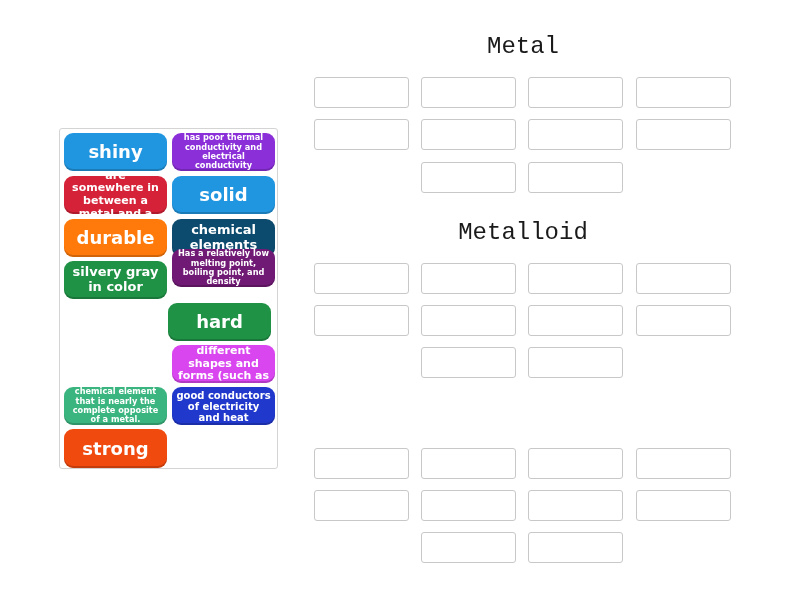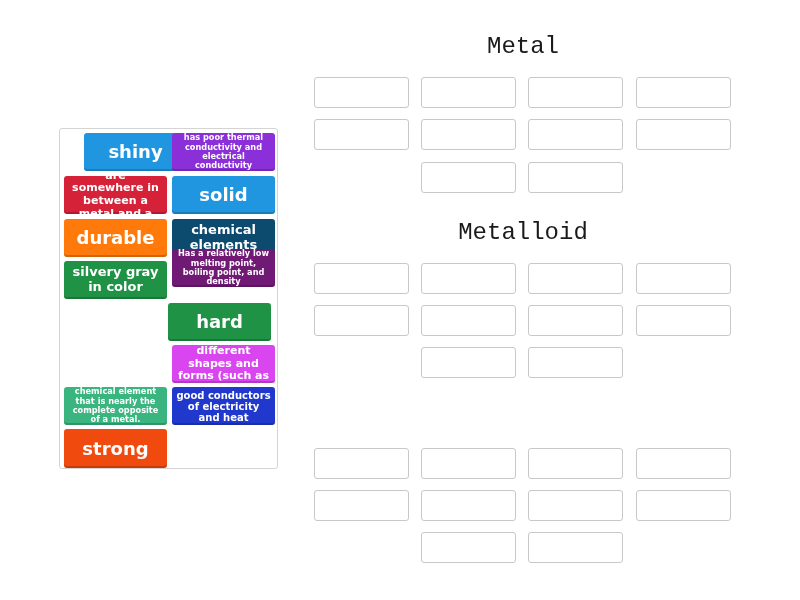--- a/index.html
+++ b/index.html
@@ -24,21 +24,21 @@
       height: 341px;
       border: 1px solid #d4d4d4;
       border-radius: 3px;
       background: #ffffff;
       box-sizing: border-box;
     }
     .card {
       position: absolute;
       width: 103px;
       height: 38px;
-      border-radius: 3px;
+      border-radius: 9px;
       color: #ffffff;
       display: flex;
       align-items: center;
       justify-content: center;
       text-align: center;
       font-weight: bold;
       box-sizing: border-box;
       padding: 0 4px;
       cursor: grab;
       box-shadow: inset 0 -2px 0 rgba(0,0,0,0.18);
@@ -72,21 +72,21 @@
       box-sizing: border-box;
     }
   </style>
 </head>
 <body>
 
 <div id="stage">
 
   <div class="card-panel">
 
-    <div class="card fs-xl" style="left: 4px; top: 4px; background: rgb(33, 150, 224); margin-left: 20px;">
+    <div class="card fs-xl" style="left: 4px; top: 4px; background: rgb(33, 150, 224);">
         <span>shiny</span>
       </div>
     <div class="card fs-s" style="left: 112px; top: 4px; background: rgb(139, 47, 217);">
         <span>has poor thermal conductivity and electrical conductivity</span>
       </div>
 
     <div class="card fs-xs" style="left: 4px; top: 47px; background: rgb(214, 34, 56);">
         <span>All properties are somewhere in between a metal and a nonmetal</span>
       </div>
     <div class="card fs-xl" style="left: 112px; top: 47px; background: rgb(33, 150, 224);">

